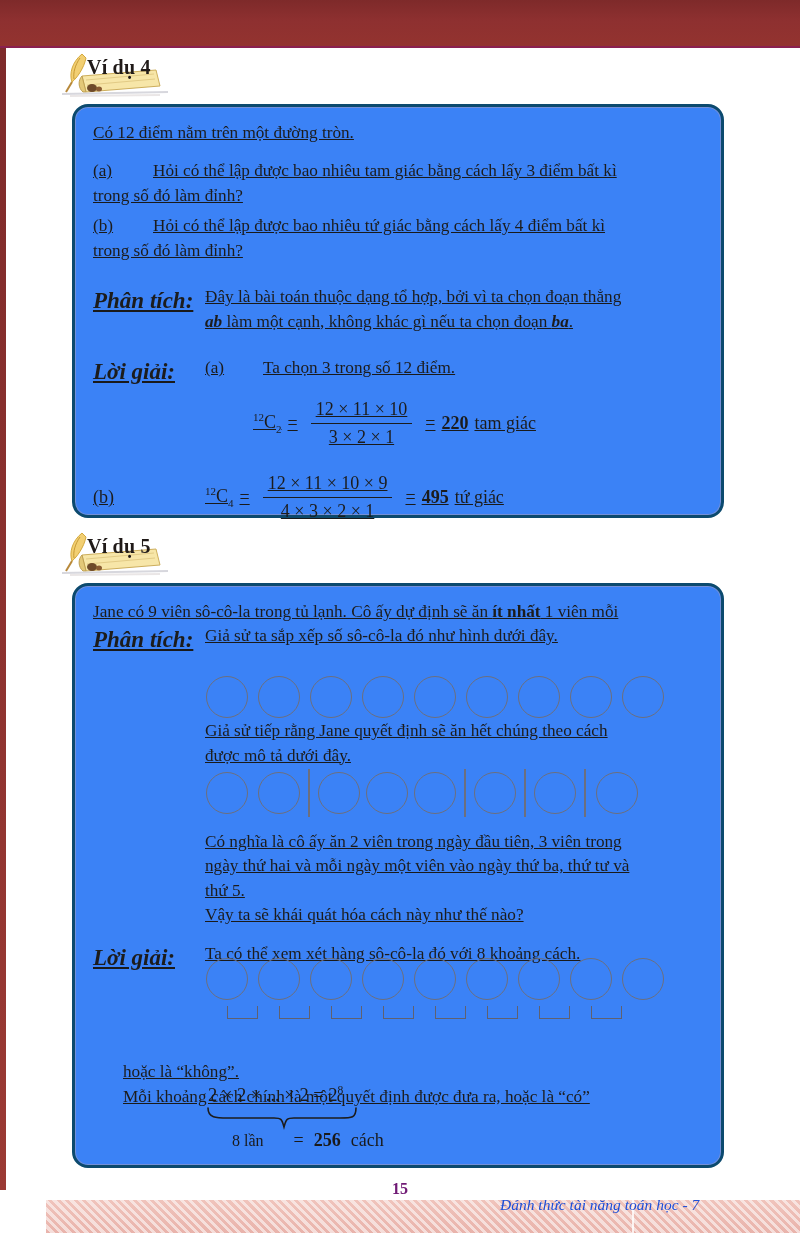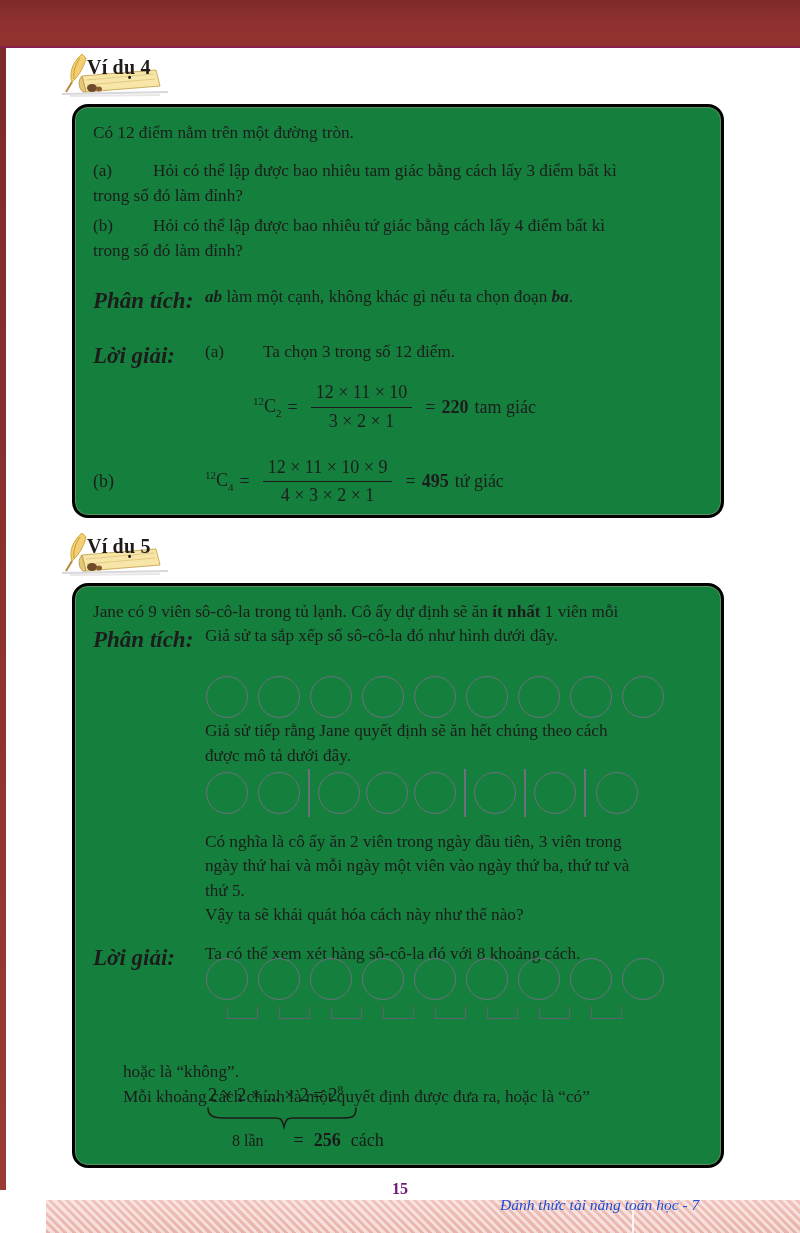--- a/index.html
+++ b/index.html
@@ -60,25 +60,26 @@
     font-size:20px;font-weight:bold;
     color:#201a18;
     letter-spacing:.2px;
     white-space:nowrap;
     font-family:"Liberation Serif","DejaVu Serif",serif;
   }
 
   
   .box{
     position:absolute;
-    border:3px solid #000000;
+    border:3px solid #0c4a6e;
     border-radius:16px;
-    background:#15803d;
+    background:#3b82f6;
     box-sizing:border-box;
     box-shadow:0 0 0 1px rgba(226,168,160,.35) inset;
+    text-decoration:underline;
   }
   .box-inner{
     padding:14px 18px 10px 18px;
     font-size:17.2px;
     line-height:1.42;
     color:#1c1c1c;
   }
   p{margin:0 0 6px 0;}
   .tight{margin-bottom:0;}
   b,strong{font-weight:bold;}
@@ -200,20 +201,21 @@
 
     <div class="indent-a" style="margin-top:6px;">
       <span class="mark">(b)</span>
       <span>Hỏi có thể lập được bao nhiêu tứ giác bằng cách lấy 4 điểm bất kì</span>
     </div>
     <p>trong số đó làm đỉnh?</p>
 
     <div class="labeled" style="margin-top:22px;">
       <div class="lbl">Phân tích:</div>
       <div class="body-col">
+        <p class="tight">Đây là bài toán thuộc dạng tổ hợp, bởi vì ta chọn đoạn thẳng</p>
         <p class="tight"><em><b>ab</b></em><span> làm một cạnh, không khác gì nếu ta chọn đoạn </span><em><b>ba</b></em><span>.</span></p>
       </div>
     </div>
 
     <div class="labeled" style="margin-top:22px;">
       <div class="lbl">Lời giải:</div>
       <div class="sub">(a)</div>
       <div class="body-col">Ta chọn 3 trong số 12 điểm.</div>
     </div>
 

